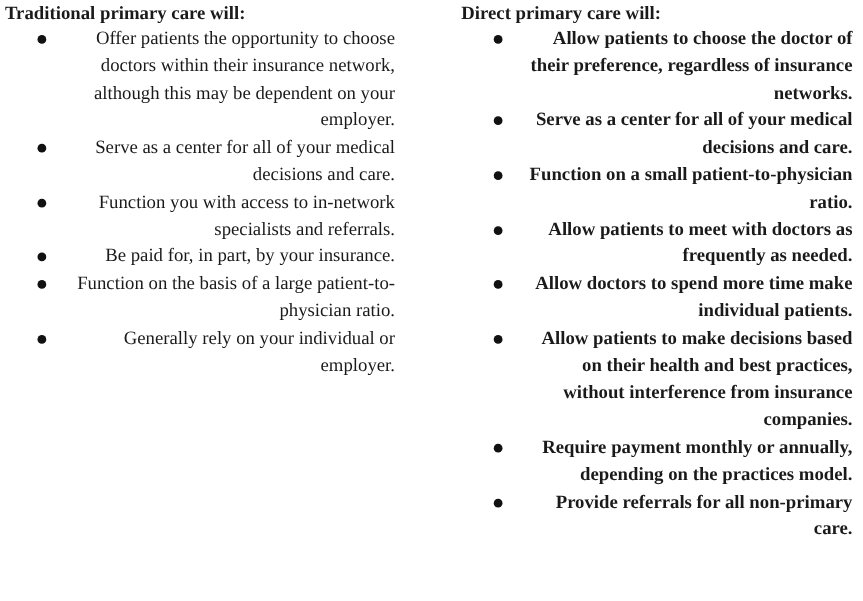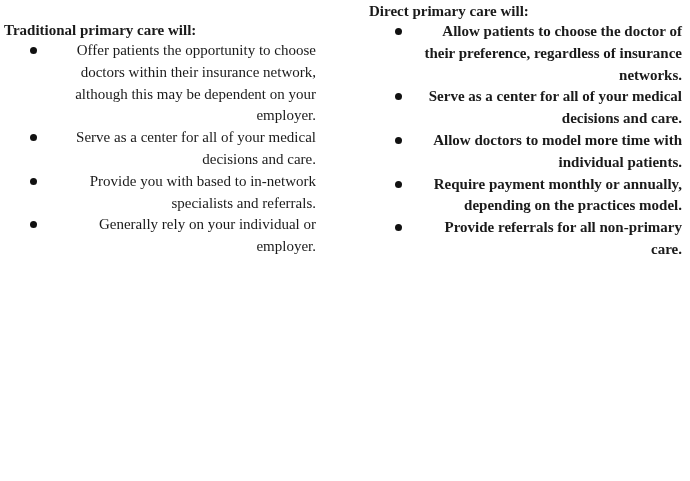--- a/index.html
+++ b/index.html
@@ -13,21 +13,21 @@
       position: relative;
       overflow: hidden;
       font-family: "Liberation Serif", "DejaVu Serif", serif;
       font-size: 15px;
       color: #1a1a1a;
     }
     .column {
       position: absolute;
       top: 0;
     }
-    .col-left { left: 4px; width: 340px; margin-top: 19px; }
+    .col-left { left: 4px; width: 340px; }
     .col-right { left: 369px; width: 320px; }
     .heading {
       font-weight: bold;
       line-height: 20px;
       margin: 0;
       padding-top: 1px;
     }
     ul.items {
       list-style: none;
       margin: 0;
@@ -55,27 +55,32 @@
     .col-right ul.items li { width: 262px; font-weight: bold; }
   </style>
 </head>
 <body>
 
 <div class="column col-left">
   <p class="heading">Traditional primary care will:</p>
   <ul class="items">
     <li><span class="bullet"></span><span>Offer patients the opportunity to choose doctors within their insurance network, although this may be dependent on your employer.</span></li>
     <li><span class="bullet"></span><span>Serve as a center for all of your medical decisions and care.</span></li>
-    <li><span class="bullet"></span><span>Provide you with based to in-network specialists and referrals.</span></li>
+    <li><span class="bullet"></span><span>Function you with access to in-network specialists and referrals.</span></li>
+    <li><span class="bullet"></span><span>Be paid for, in part, by your insurance.</span></li>
+    <li><span class="bullet"></span><span>Function on the basis of a large patient-to-physician ratio.</span></li>
     <li><span class="bullet"></span><span>Generally rely on your individual or employer.</span></li>
   </ul>
 </div>
 
 <div class="column col-right">
   <p class="heading">Direct primary care will:</p>
   <ul class="items">
     <li><span class="bullet"></span><span>Allow patients to choose the doctor of their preference, regardless of insurance networks.</span></li>
     <li><span class="bullet"></span><span>Serve as a center for all of your medical decisions and care.</span></li>
-    <li><span class="bullet"></span><span>Allow doctors to model more time with individual patients.</span></li>
+    <li><span class="bullet"></span><span>Function on a small patient-to-physician ratio.</span></li>
+    <li><span class="bullet"></span><span>Allow patients to meet with doctors as frequently as needed.</span></li>
+    <li><span class="bullet"></span><span>Allow doctors to spend more time make individual patients.</span></li>
+    <li><span class="bullet"></span><span>Allow patients to make decisions based on their health and best practices, without interference from insurance companies.</span></li>
     <li><span class="bullet"></span><span>Require payment monthly or annually, depending on the practices model.</span></li>
     <li><span class="bullet"></span><span>Provide referrals for all non-primary care.</span></li>
   </ul>
 </div>
 
 </body></html>

